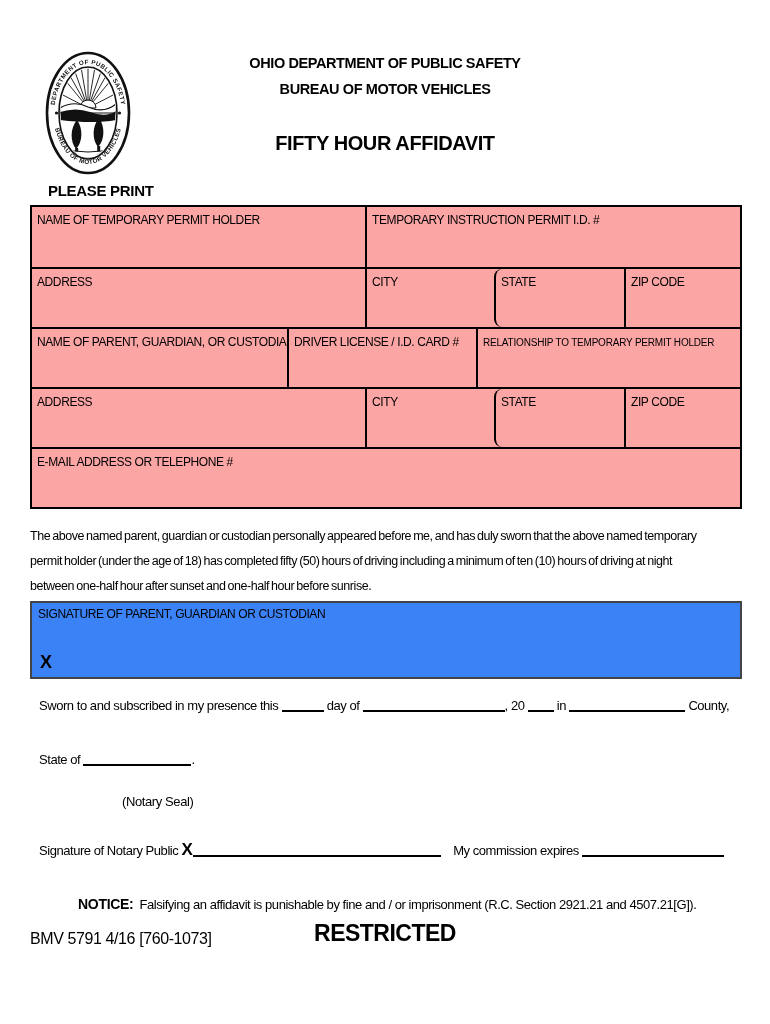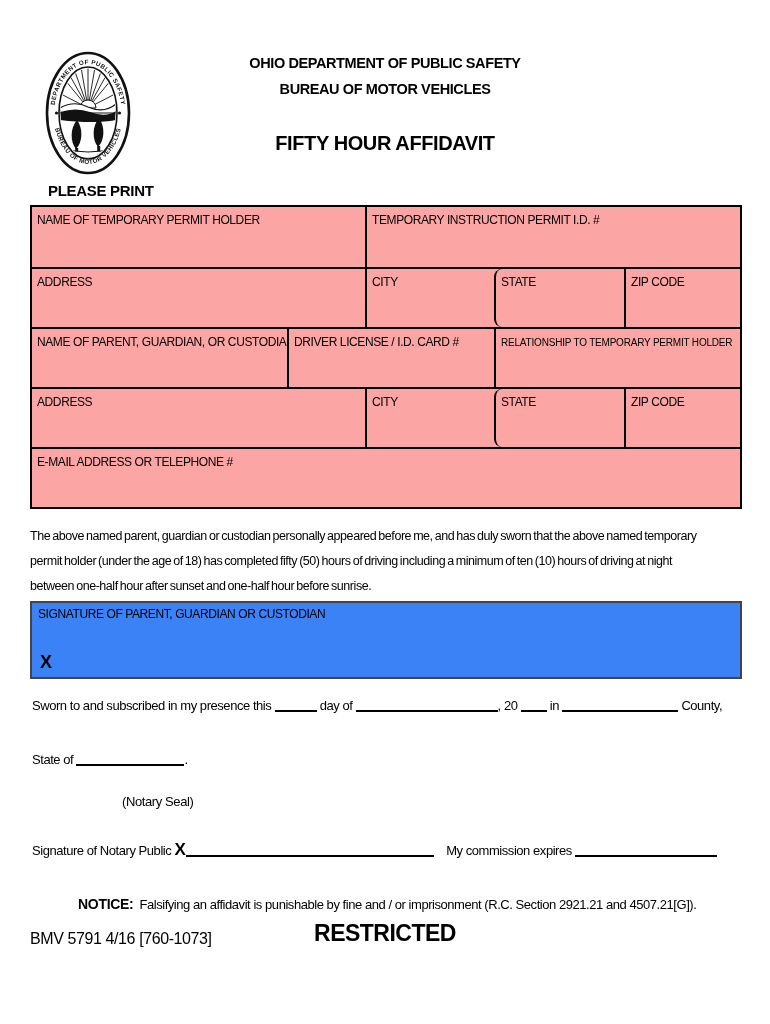--- a/index.html
+++ b/index.html
@@ -17,33 +17,33 @@
   .please-print { position:absolute; left:48px; top:182px; font-size:15px; font-weight:700; }
   
   .ftable { position:absolute; left:30px; top:205px; width:712px; border:2px solid #000; background:#fca5a5; }
   .trow { display:flex; height:60px; border-top:2px solid #000; }
   .trow:first-child { border-top:none; }
   .tcell { border-left:2px solid #000; padding:3px 5px; overflow:hidden; }
   .tcell:first-child { border-left:none; }
   .tlabel { font-size:12px; letter-spacing:-0.4px; white-space:nowrap; display:inline-block; }
   .tlabel.small { font-size:10px; letter-spacing:-0.2px; }
   .w-a { width:333px; } .w-b { width:129px; } .w-c { width:130px;border-radius:8px; } .w-d { flex:1; }
-  .w-p1 { width:255px; } .w-p2 { width:207px; } .w-p3 { flex:1; }
+  .w-p1 { width:255px; } .w-p2 { width:189px; } .w-p3 { flex:1; }
   .w-full { flex:1; }
   
   .stmt { position:absolute; left:30px; top:524px; width:740px; font-size:12.5px;
           letter-spacing:-0.45px; word-spacing:-1px; line-height:25px; }
   .stmt div { white-space:nowrap; }
   
   .sigbox { position:absolute; left:30px; top:601px; width:712px; height:78px;
             border:2px solid #444; background:#3b82f6; }
   .sigbox-label { font-size:12px; letter-spacing:-0.4px; padding:4px 6px; display:block; }
   .sigbox-x { position:absolute; left:8px; bottom:4px; font-size:18px; font-weight:700; }
   
-  .line-row { position:absolute; left:32px; font-size:13px; letter-spacing:-0.45px; white-space:nowrap; }
+  .line-row { position:absolute; left:39px; font-size:13px; letter-spacing:-0.45px; white-space:nowrap; }
   .blank { display:inline-block; border-bottom:2px solid #000; height:14px; vertical-align:-2px; }
   .sworn { top:698px; }
   .stateline { top:752px; }
   .notaryseal { position:absolute; left:122px; top:794px; font-size:13px; letter-spacing:-0.4px; }
   .notaryline { top:840px; }
   .big-x { font-size:17px; font-weight:700; letter-spacing:0; }
   
   .notice { position:absolute; left:30px; top:896px; font-size:13px; letter-spacing:-0.45px; white-space:nowrap;padding-left:48px; }
   .notice b { font-size:14px; font-weight:700; margin-right:6px; letter-spacing:-0.3px; }
   .form-number { position:absolute; left:30px; top:930px; font-size:16px; letter-spacing:-0.4px; }

